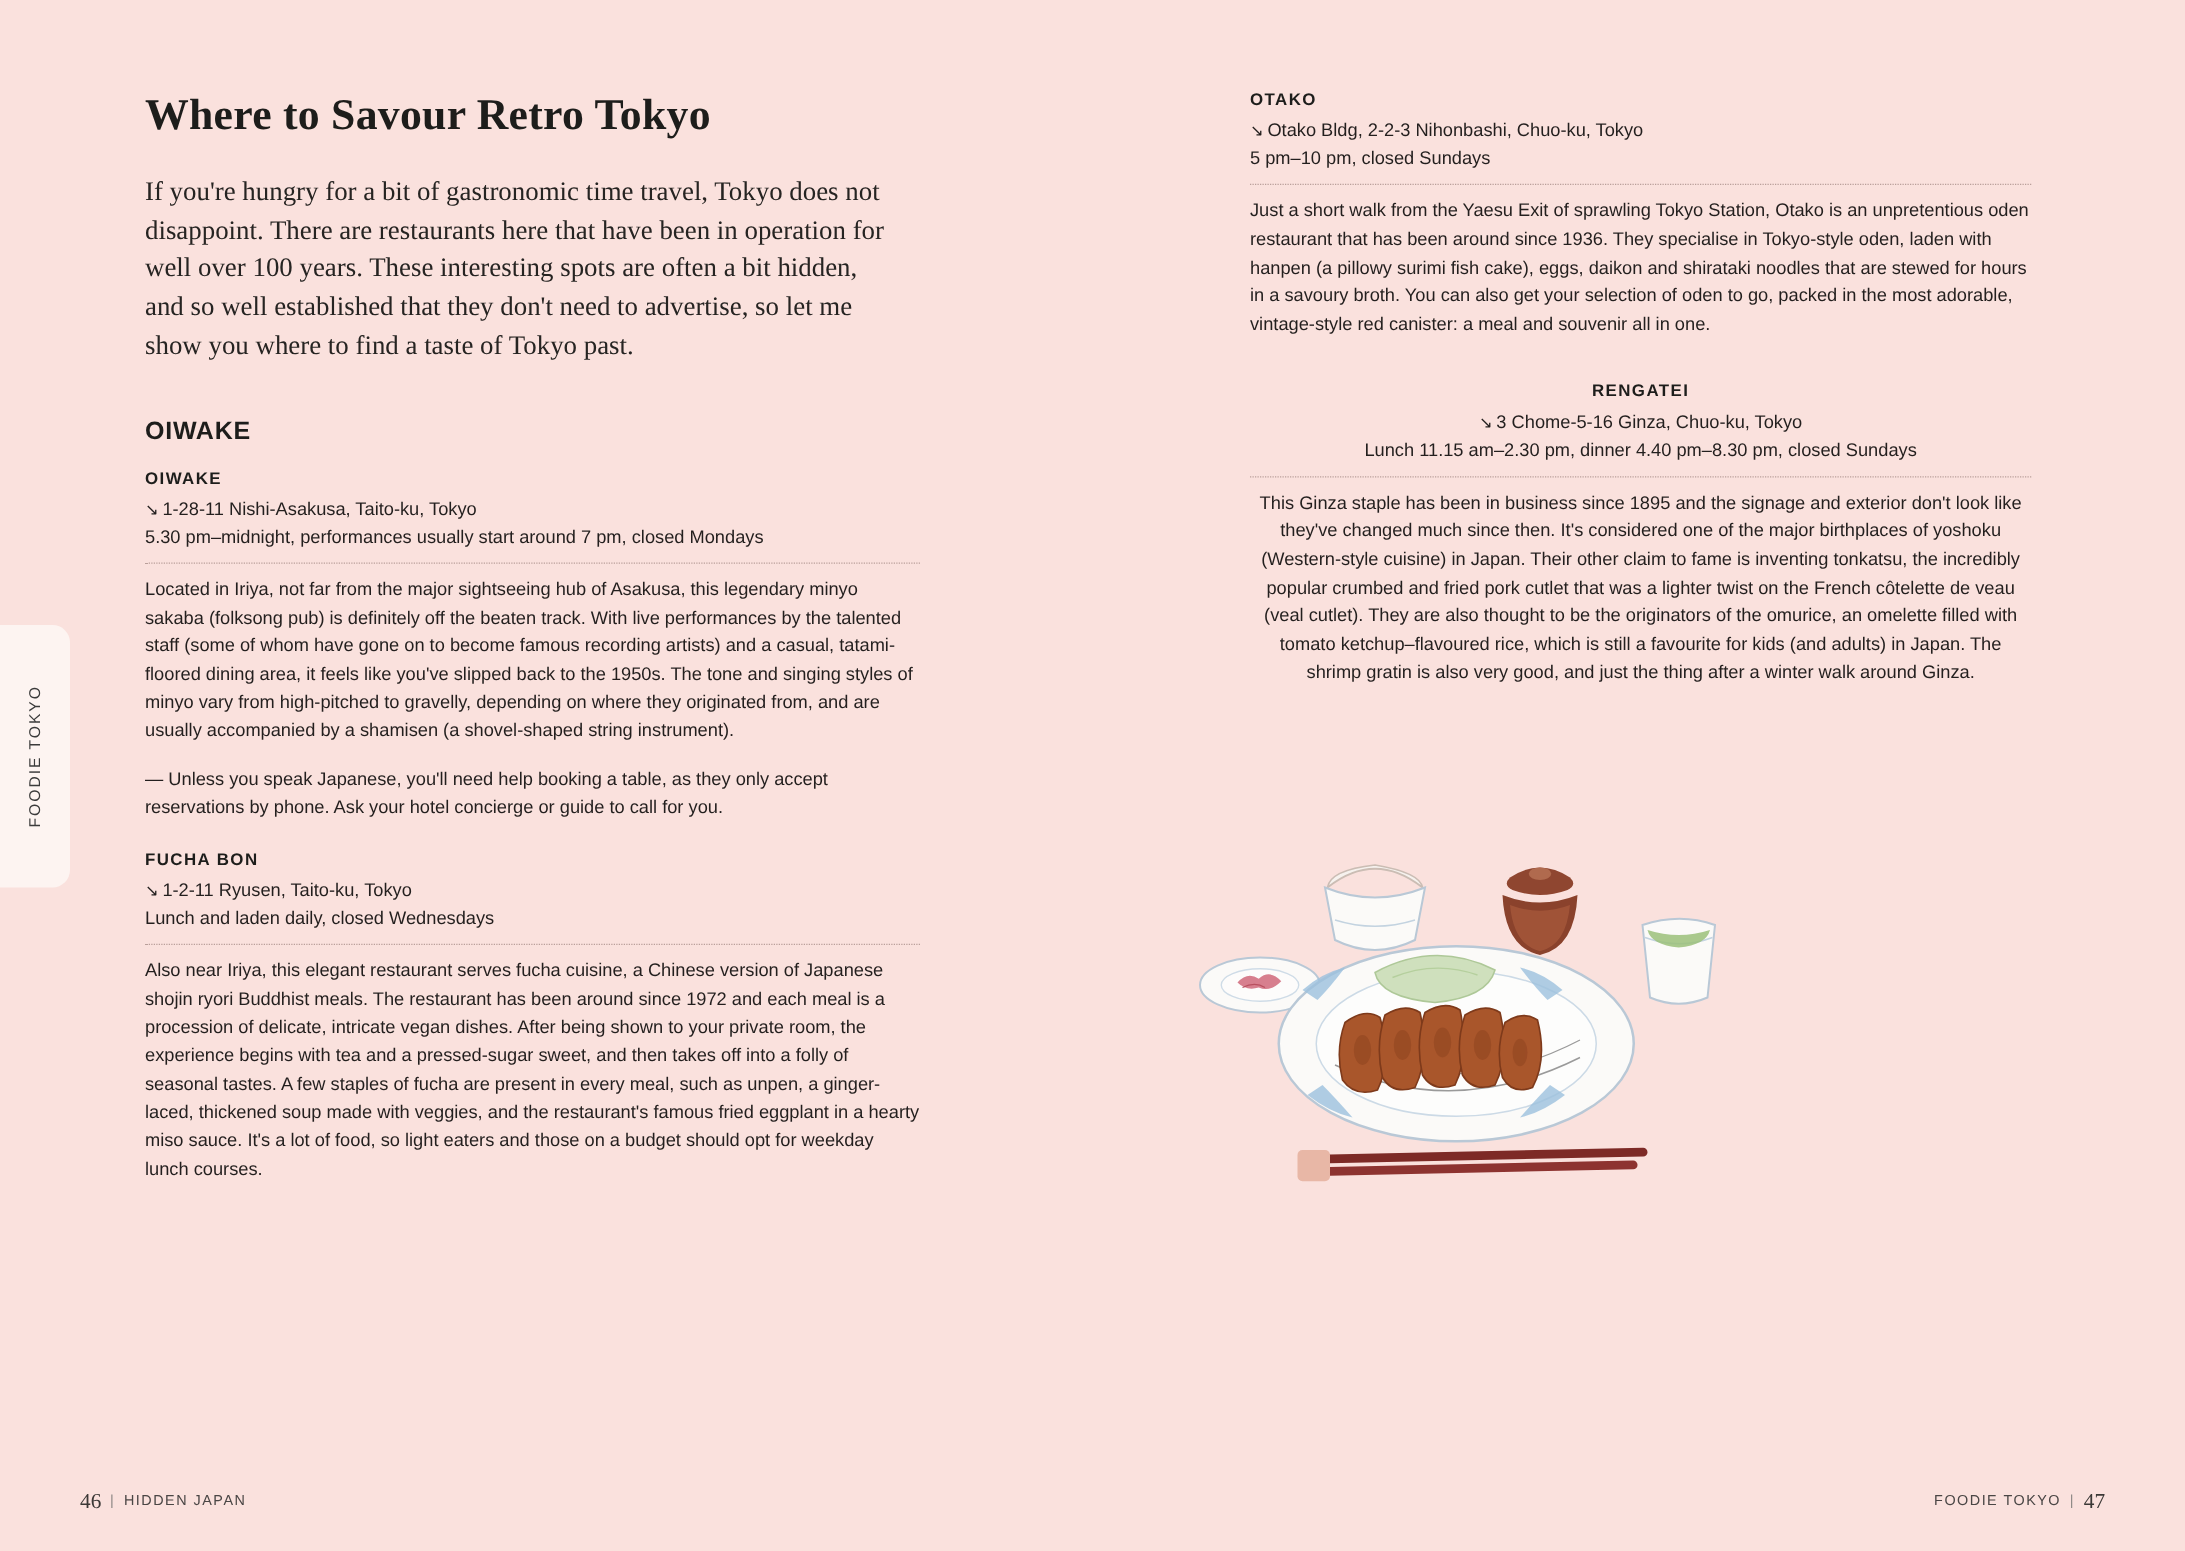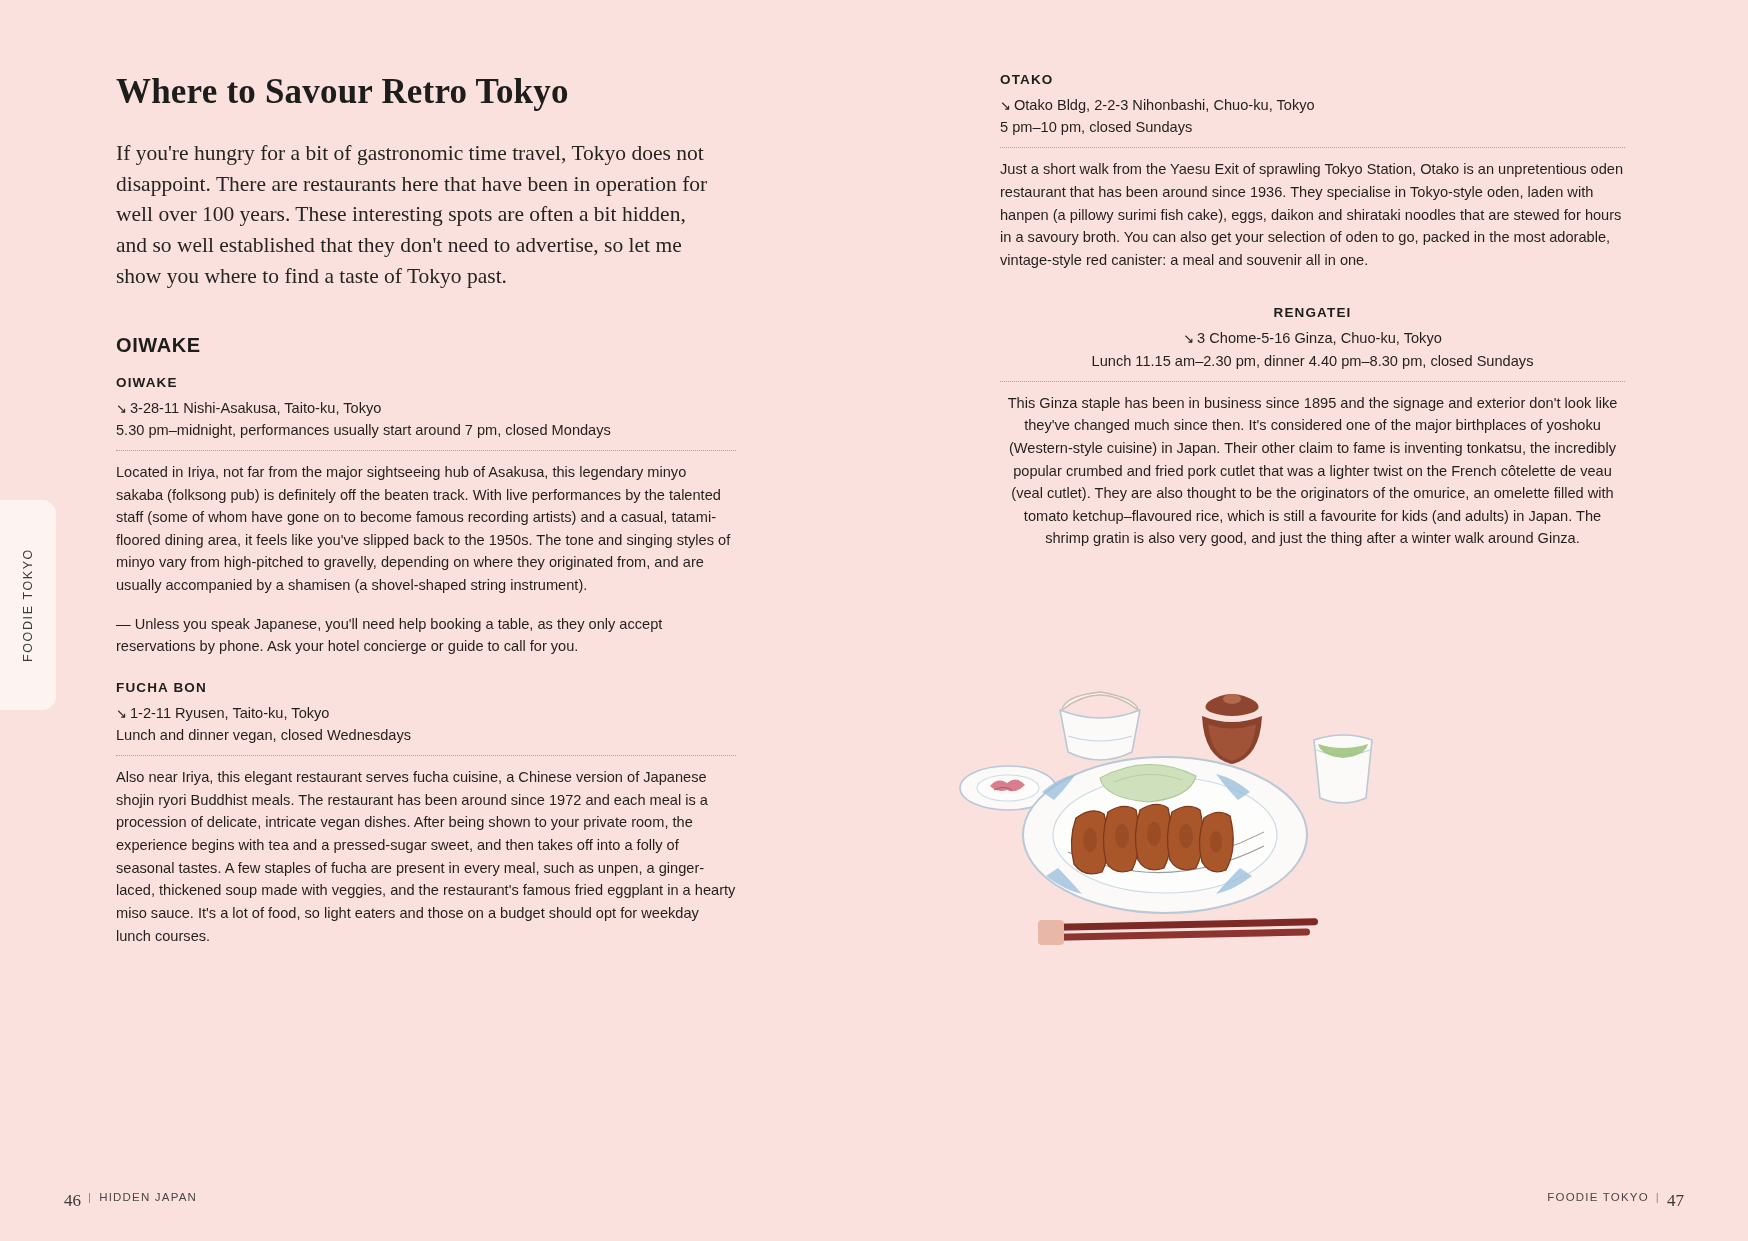--- a/index.html
+++ b/index.html
@@ -127,21 +127,21 @@
   }
 
   
   .folio {
     position: absolute;
     bottom: 30px;
     font-size: 11.5px;
     letter-spacing: 1.2px;
     color: #4a4645;
     display: flex;
-    align-items: flex-start;
+    align-items: center;
     gap: 7px;
   }
   .folio.left { left: 64px; }
   .folio.right { right: 64px; }
   .folio .num {
     font-family: "Liberation Serif", serif;
     font-size: 17px;
     letter-spacing: 0;
     color: #3b3836;
   }
@@ -160,34 +160,34 @@
 
     <h1 class="title">Where to Savour Retro Tokyo</h1>
 
     <div class="intro">If you're hungry for a bit of gastronomic time travel, Tokyo does not disappoint. There are restaurants here that have been in operation for well over 100 years. These interesting spots are often a bit hidden, and so well established that they don't need to advertise, so let me show you where to find a taste of Tokyo past.</div>
 
     <h2 class="section">OIWAKE</h2>
 
     <div class="entry first">
       <div class="entry-name">OIWAKE</div>
       <div class="entry-meta">
-        <span class="arrow-icon">↘</span><span>3-28-11 Nishi-Asakusa, Taito-ku, Tokyo</span>
+        <span class="arrow-icon">↘</span><span>1-28-11 Nishi-Asakusa, Taito-ku, Tokyo</span>
       </div>
       <div class="entry-meta">5.30 pm–midnight, performances usually start around 7 pm, closed Mondays</div>
       <hr class="rule">
       <div class="body-text">Located in Iriya, not far from the major sightseeing hub of Asakusa, this legendary minyo sakaba (folksong pub) is definitely off the beaten track. With live performances by the talented staff (some of whom have gone on to become famous recording artists) and a casual, tatami-floored dining area, it feels like you've slipped back to the 1950s. The tone and singing styles of minyo vary from high-pitched to gravelly, depending on where they originated from, and are usually accompanied by a shamisen (a shovel-shaped string instrument).</div>
       <div class="note">— Unless you speak Japanese, you'll need help booking a table, as they only accept reservations by phone. Ask your hotel concierge or guide to call for you.</div>
     </div>
 
     <div class="entry">
       <div class="entry-name">FUCHA BON</div>
       <div class="entry-meta">
         <span class="arrow-icon">↘</span><span>1-2-11 Ryusen, Taito-ku, Tokyo</span>
       </div>
-      <div class="entry-meta">Lunch and dinner vegan, closed Wednesdays</div>
+      <div class="entry-meta">Lunch and laden daily, closed Wednesdays</div>
       <hr class="rule">
       <div class="body-text">Also near Iriya, this elegant restaurant serves fucha cuisine, a Chinese version of Japanese shojin ryori Buddhist meals. The restaurant has been around since 1972 and each meal is a procession of delicate, intricate vegan dishes. After being shown to your private room, the experience begins with tea and a pressed-sugar sweet, and then takes off into a folly of seasonal tastes. A few staples of fucha are present in every meal, such as unpen, a ginger-laced, thickened soup made with veggies, and the restaurant's famous fried eggplant in a hearty miso sauce. It's a lot of food, so light eaters and those on a budget should opt for weekday lunch courses.</div>
     </div>
 
   </div>
 
   <div class="col col-right">
 
     <div class="entry right-top">
       <div class="entry-name">OTAKO</div>

